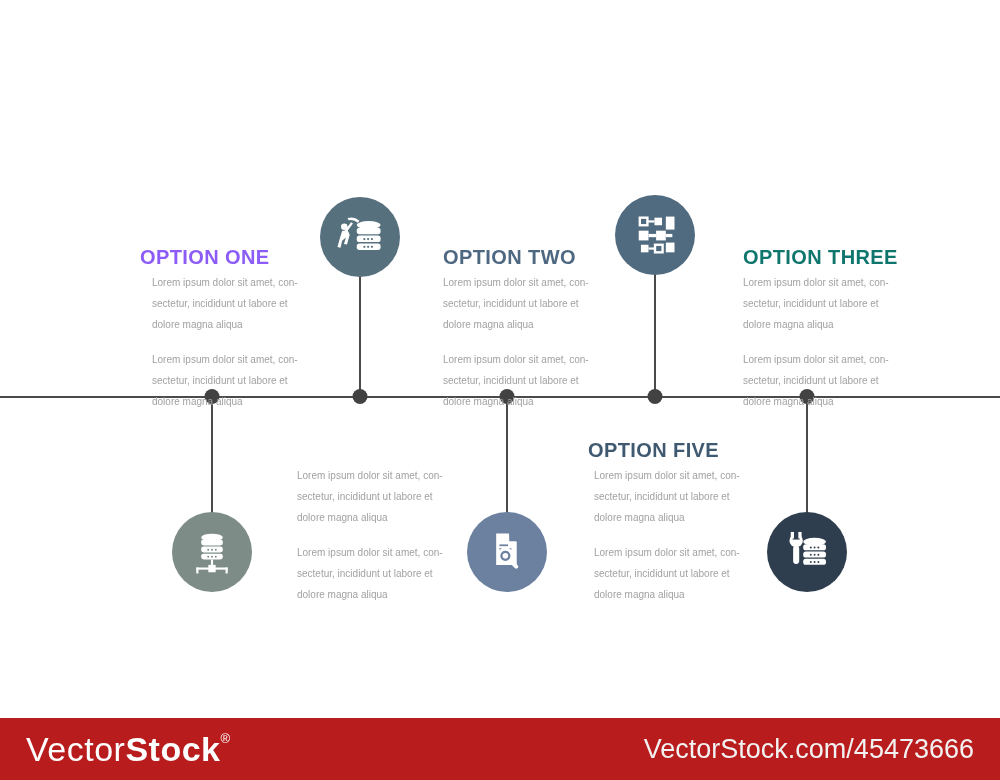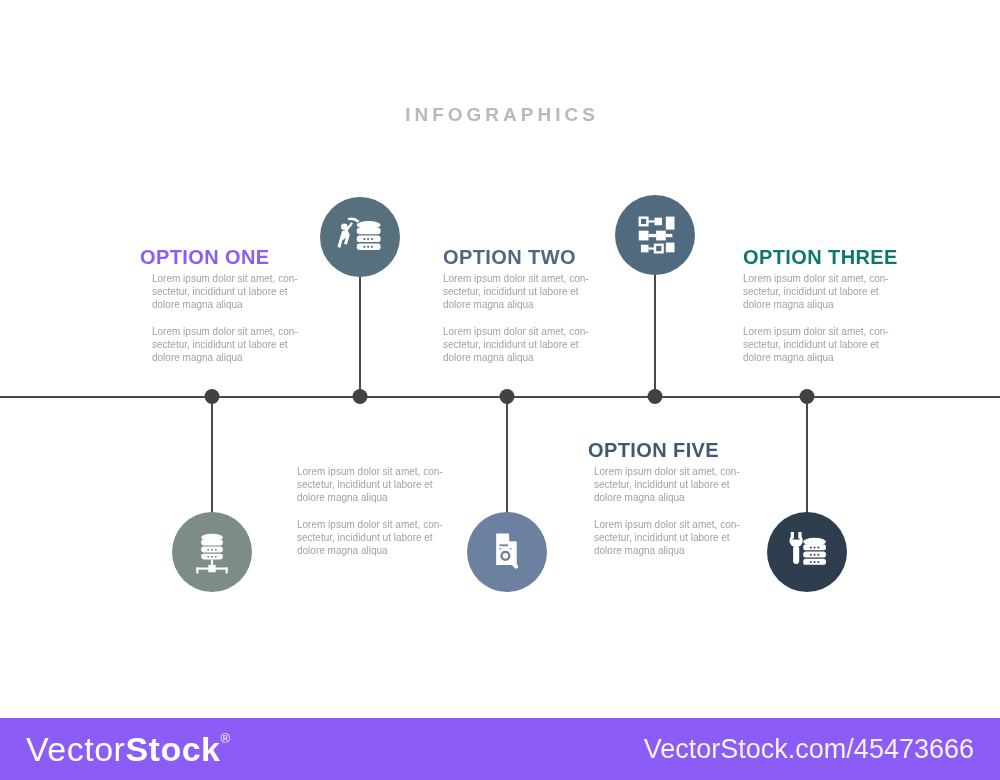--- a/index.html
+++ b/index.html
@@ -15,37 +15,36 @@
   .timeline { position:absolute; left:0; top:396px; width:1000px; height:2px; background:#4a4a4a; }
   .tdot { position:absolute; top:389px; width:15px; height:15px; border-radius:50%; background:#424242; transform:translateX(-50%); }
   .vline { position:absolute; width:2px; background:#4a4a4a; transform:translateX(-50%); }
 
   
   .circle { position:absolute; width:80px; height:80px; border-radius:50%; display:flex; align-items:center; justify-content:center; }
   .circle svg { width:52px; height:52px; }
 
   
   .opt-head { position:absolute; font-size:20px; font-weight:bold; letter-spacing:0.4px; white-space:nowrap; }
-  .opt-body { position:absolute; width:154px; font-size:10px; line-height:13px; color:#a2a2a2; }
+  .opt-body { position:absolute; width:154px; font-size:10px; line-height:21px; color:#a2a2a2; }
   .opt-body p + p { margin-top:14px; }
 
   
   .footer { position:absolute; left:0; top:718px; width:1000px; height:62px; background:#15152b; display:flex; align-items:center; justify-content:space-between; padding:0 26px; }
   .logo { color:#ffffff; font-size:34px; font-weight:normal; letter-spacing:0.5px; }
   .logo .bold { font-weight:bold; }
   .logo sup { font-size:13px; vertical-align:18px; }
   .footer-url { color:#f2f2f2; font-size:27px; }
 </style>
 </head>
 <body>
 
 <div class="canvas">
 
   <div class="title-wrap">
-    <div class="title-sub">INFOGRAPHICS</div>
   </div>
 
   <div class="timeline"></div>
   <div class="vline" style="left:212px; top:397px; height:116px;"></div>
   <div class="vline" style="left:360px; top:276px; height:121px;"></div>
   <div class="vline" style="left:507px; top:397px; height:116px;"></div>
   <div class="vline" style="left:655px; top:274px; height:123px;"></div>
   <div class="vline" style="left:807px; top:397px; height:116px;"></div>
   <div class="tdot" style="left:212px;"></div>
   <div class="tdot" style="left:360px;"></div>
@@ -177,20 +176,20 @@
     <p>Lorem ipsum dolor sit amet, con-sectetur, incididunt ut labore et dolore magna aliqua</p>
     <p>Lorem ipsum dolor sit amet, con-sectetur, incididunt ut labore et dolore magna aliqua</p>
   </div>
 
   <div class="opt-head" style="left: 588px; top: 439px; color: rgb(63, 89, 113);">OPTION FIVE</div>
   <div class="opt-body" style="left:594px; top:465px;">
     <p>Lorem ipsum dolor sit amet, con-sectetur, incididunt ut labore et dolore magna aliqua</p>
     <p>Lorem ipsum dolor sit amet, con-sectetur, incididunt ut labore et dolore magna aliqua</p>
   </div>
 
-  <div class="footer" style="background-color: #8b5cf6; text-align: right;">
+  <div class="footer" style="background-color: #b91c1c; text-align: right;">
     <div class="logo">
       <span>Vector</span><span class="bold">Stock</span><sup>®</sup>
     </div>
     <div class="footer-url">VectorStock.com/45473666</div>
   </div>
 
 </div>
 
 </body></html>

